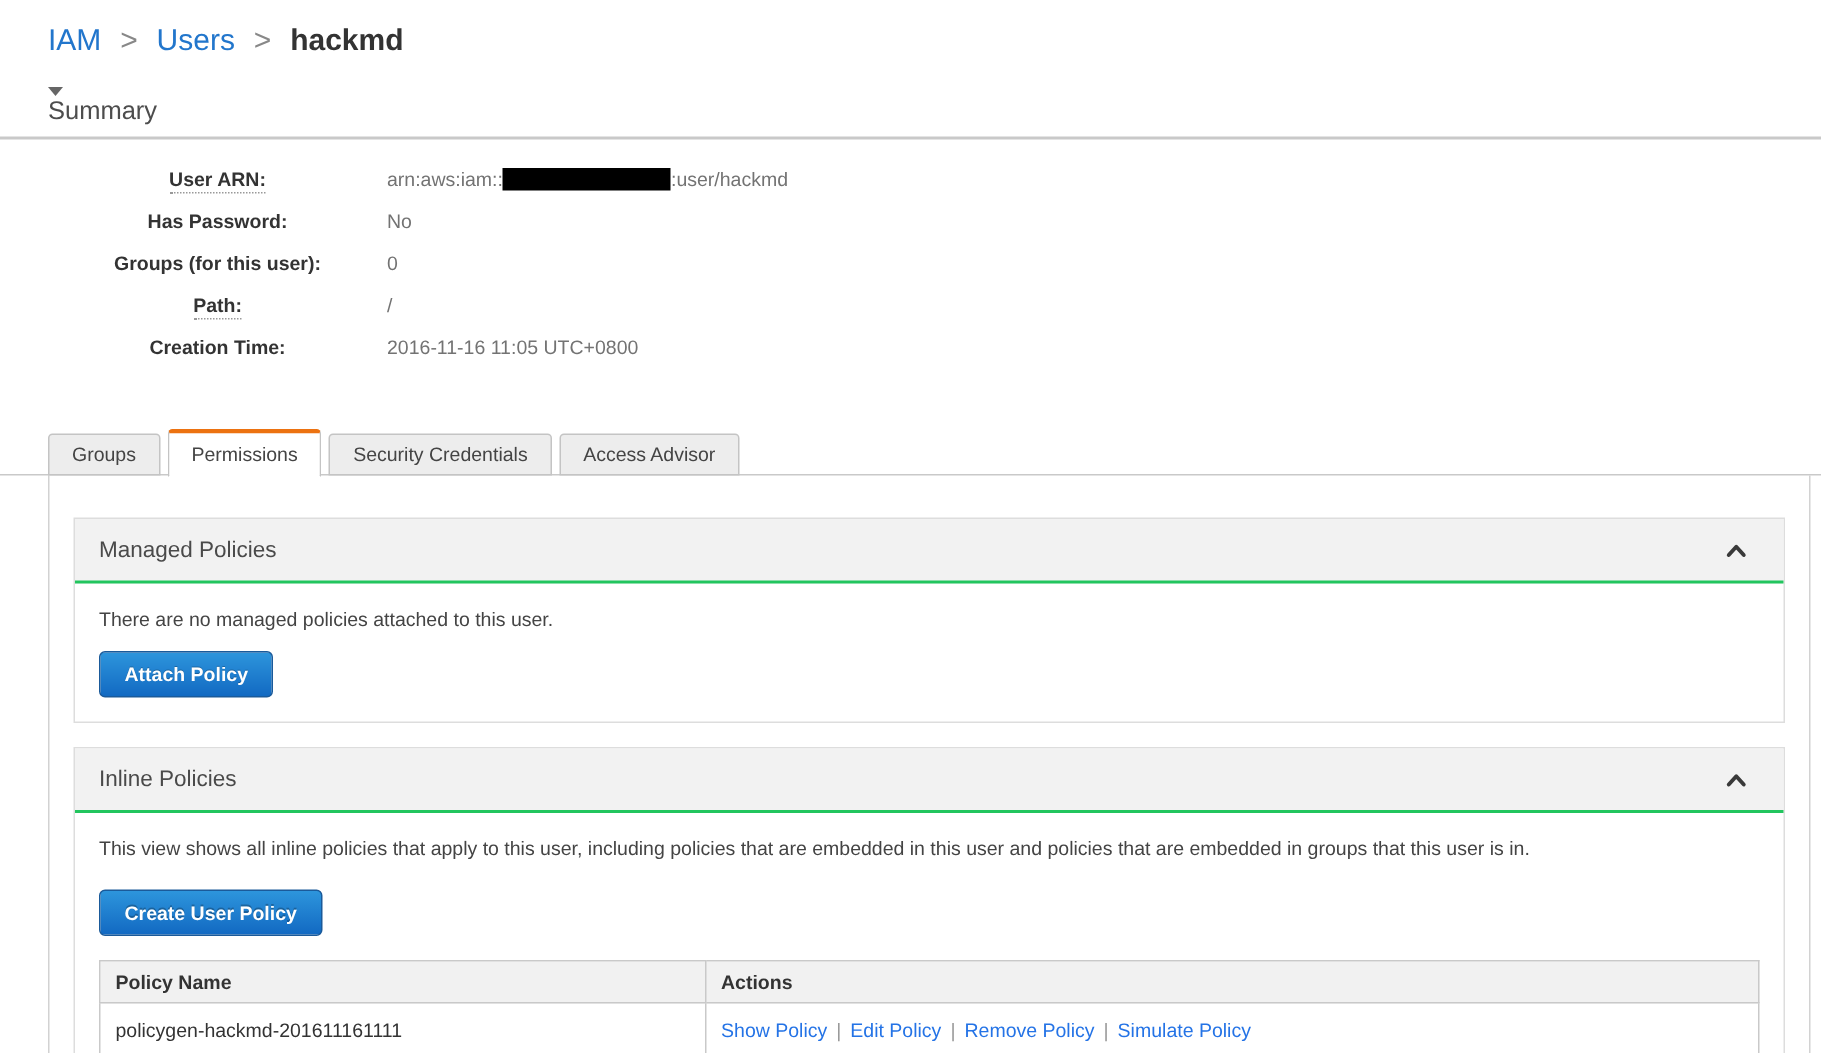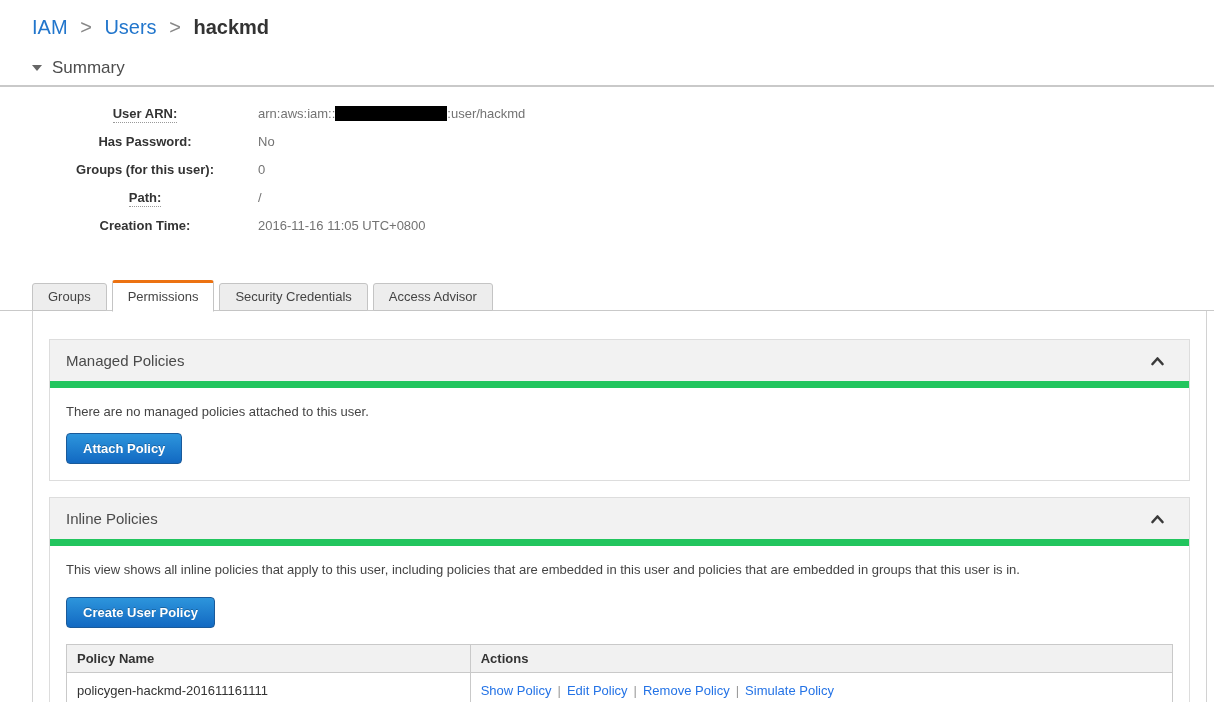--- a/index.html
+++ b/index.html
@@ -10,21 +10,21 @@
     font-family: "Liberation Sans", sans-serif; font-size: 13px;
   }
 
   
   .breadcrumb { padding: 16px 0 0 32px; font-size: 20px; color: #888; }
   .breadcrumb a { color: #2276cc; text-decoration: none; cursor: pointer; }
   .breadcrumb .sep { margin: 0 7px; color: #888; }
   .breadcrumb .current { color: #333; font-weight: bold; }
 
   
-  .summary-header { margin: 19px 0 0 32px; display: flex; align-items: center; cursor: pointer; }
+  .summary-header { margin: 19px 0 0 32px; display: flex; cursor: pointer; flex-direction: column; }
   .caret-down { width: 0; height: 0; border-left: 5px solid transparent;
     border-right: 5px solid transparent; border-top: 6px solid #666; margin-right: 10px; }
   .summary-title { font-size: 17px; color: #4d4d4d; }
   .summary-rule { height: 2px; background: #c9c9c9; margin-top: 7px; }
 
   
   .summary-fields { margin: 12px 0 0 32px; text-align: center; }
   .srow { display: flex; height: 28px; align-items: center; }
   .slabel { width: 226px; font-weight: bold; color: #333; flex-shrink: 0; }
   .slabel .tip { border-bottom: 1px dotted #999; padding-bottom: 1px; }
@@ -41,21 +41,21 @@
   .tab.active { background: #fff; border-top: 3px solid #ec7211; border-bottom-color: #fff;
     padding-top: 6px; padding-bottom: 7px; margin-bottom: -1px; }
 
   
   .tab-content { margin: 0 7px 0 32px; border: 1px solid #d2d2d2; border-top: none;
     padding: 28px 16px 8px; background: #fff; }
 
   
   .panel { border: 1px solid #ddd; background: #fff; }
   .panel + .panel { margin-top: 16px; }
-  .panel-header { background: #f2f2f2; border-bottom: 7px solid #22c55e; padding: 12px 16px;
+  .panel-header { background: #f2f2f2; border-bottom: 2px solid #22c55e; padding: 12px 16px;
     display: flex; justify-content: space-between; align-items: center; cursor: pointer; }
   .panel-title { font-size: 15px; color: #4a4a4a; }
   .chevron { display: flex; align-items: center; padding: 2px 8px; }
   .panel-body { padding: 16px; }
   .panel-body p { margin: 0 0 14px; color: #444; }
   .panel-body p.wide { margin-bottom: 20px; }
 
   
   .btn-primary { display: inline-block; background: linear-gradient(to bottom, #2d95dc, #1269c2);
     border: 1px solid #1a5a9a; border-radius: 4px; color: #fff; font-weight: bold;

